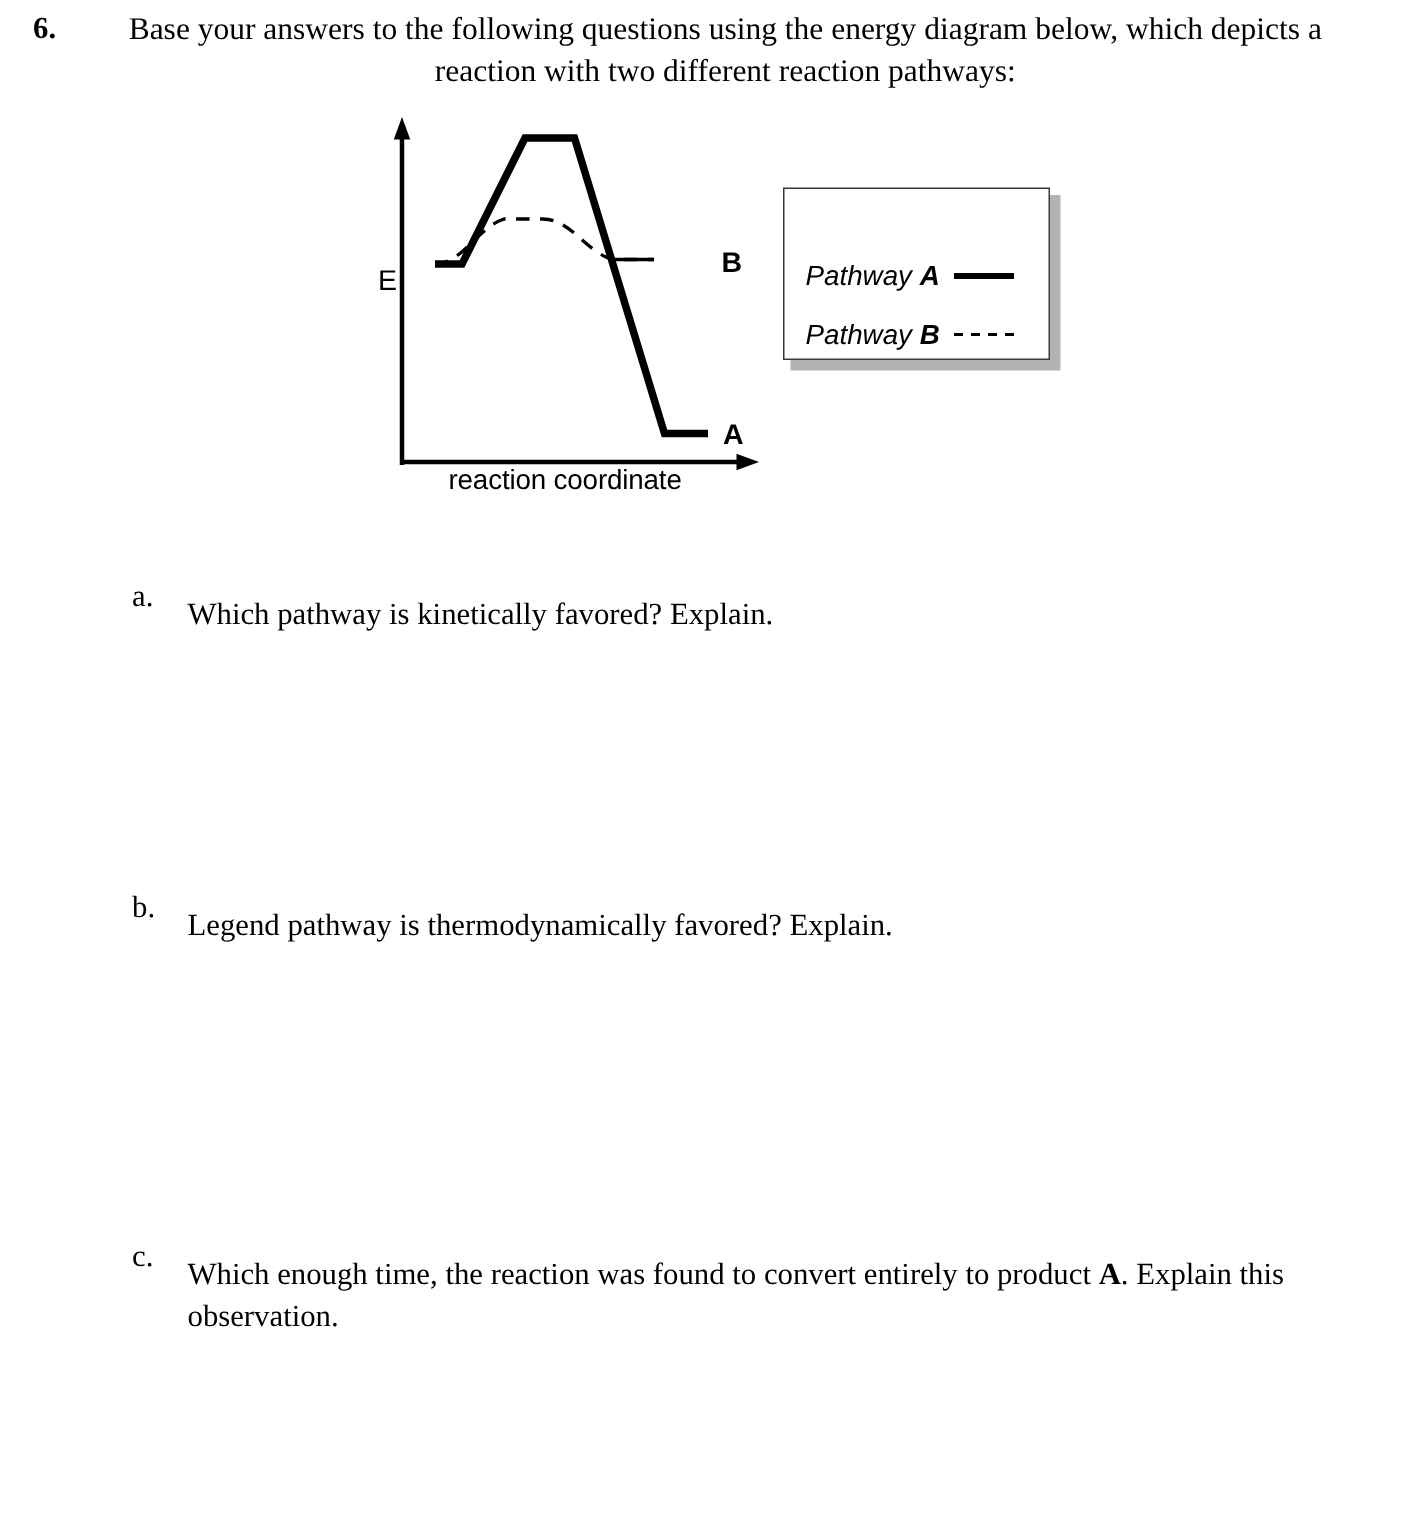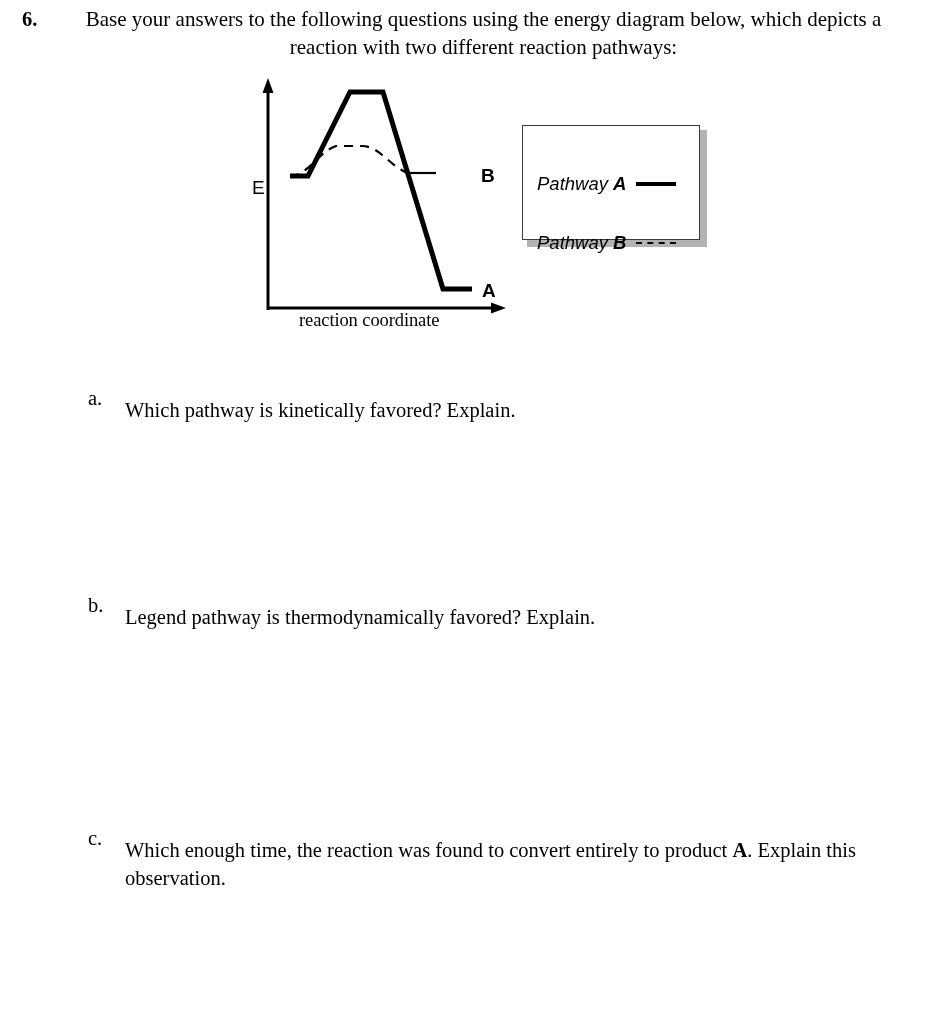--- a/index.html
+++ b/index.html
@@ -83,21 +83,21 @@
     top: 178px;
     font-family: "Liberation Sans", "DejaVu Sans", sans-serif;
     font-size: 19px;
     line-height: 19px;
     color: #000;
   }
   .axis-label-x {
     position: absolute;
     left: 299px;
     top: 310px;
-    font-family: Liberation Serif, serif;
+    font-family: Liberation Sans, sans-serif;
     font-size: 18.5px;
     line-height: 20px;
     letter-spacing: -0.1px;
     color: #000;
   }
   .pt-label {
     position: absolute;
     font-family: "Liberation Sans", "DejaVu Sans", sans-serif;
     font-weight: bold;
     font-size: 19px;
@@ -142,21 +142,21 @@
   .legend-row {
     position: absolute;
     left: 14px;
     width: 160px;
     height: 24px;
     display: flex;
     align-items: center;
     font-style: italic;
   }
   .legend-row-a { top: 46px; }
-  .legend-row-b { top: 85px; margin-top: 20px; }
+  .legend-row-b { top: 85px; }
   .legend-text {
     font-family: "Liberation Sans", "DejaVu Sans", sans-serif;
     font-size: 18.5px;
     line-height: 24px;
     white-space: nowrap;
   }
   .legend-swatch {
     margin-left: 10px;
     width: 40px;
     height: 14px;

